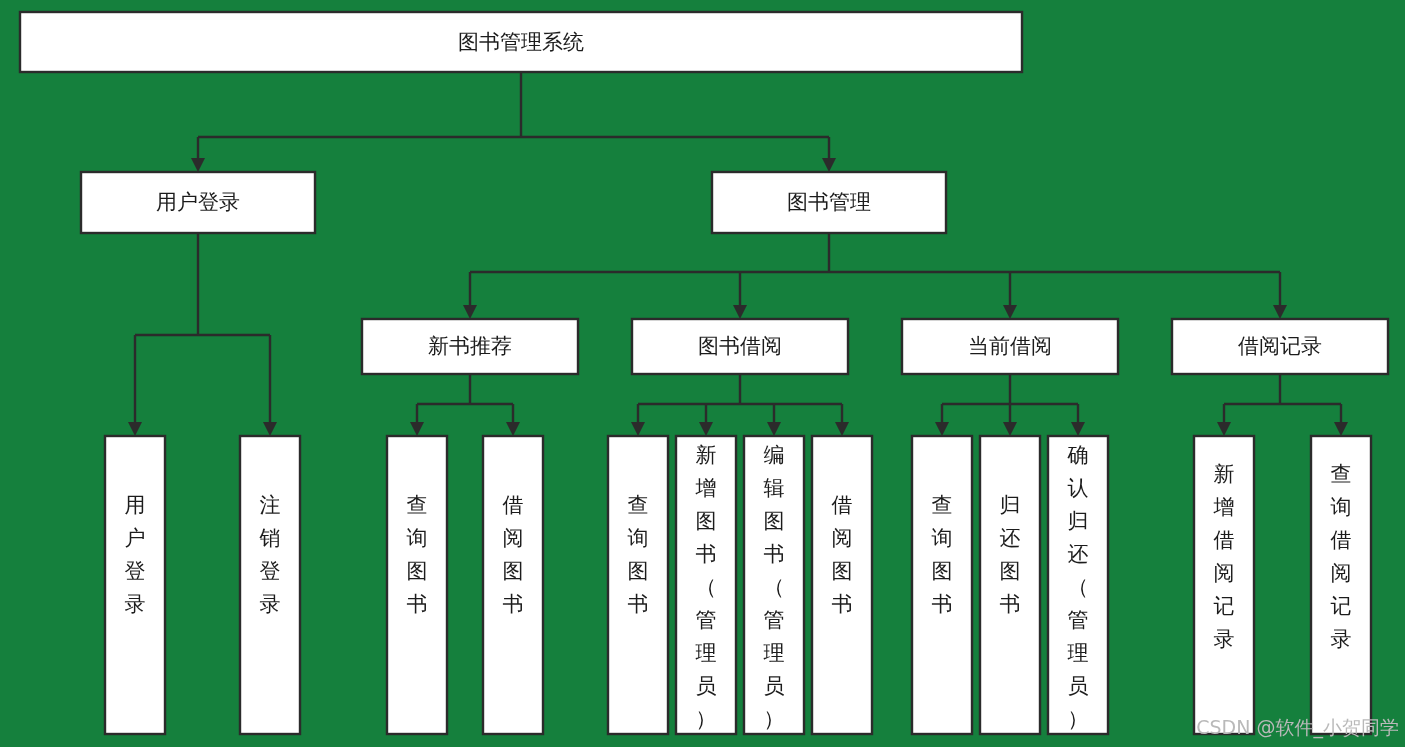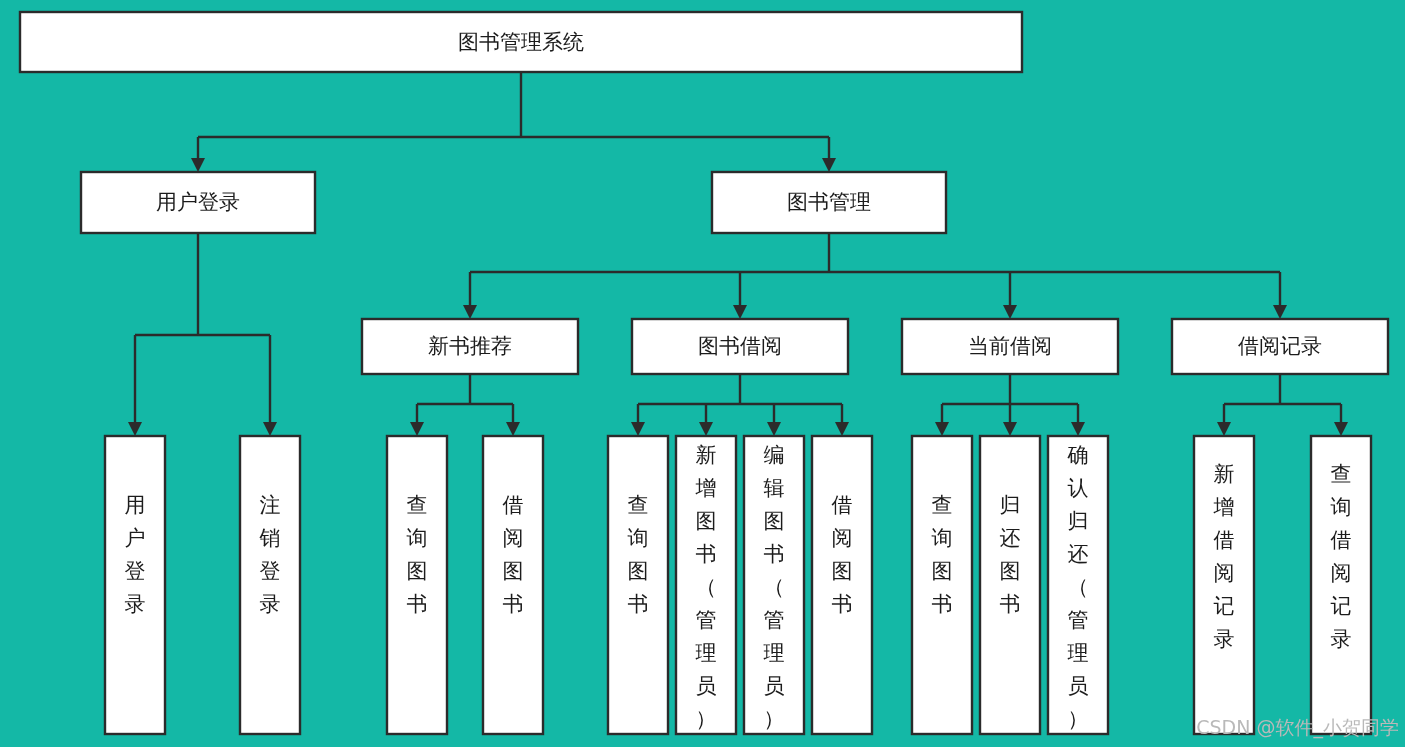--- a/index.html
+++ b/index.html
@@ -8,21 +8,21 @@
     padding: 0;
     background: #ffffff;
   }
   body {
     font-family: "DejaVu Sans", "Liberation Sans", sans-serif;
   }
   #diagram-root {
     position: relative;
     width: 1405px;
     height: 747px;
-    background: #14b8a6;
+    background: #15803d;
     overflow: hidden;
   }
   svg.diagram-svg {
     position: absolute;
     left: 0;
     top: 0;
     width: 1405px;
     height: 747px;
     display: block;
   }

